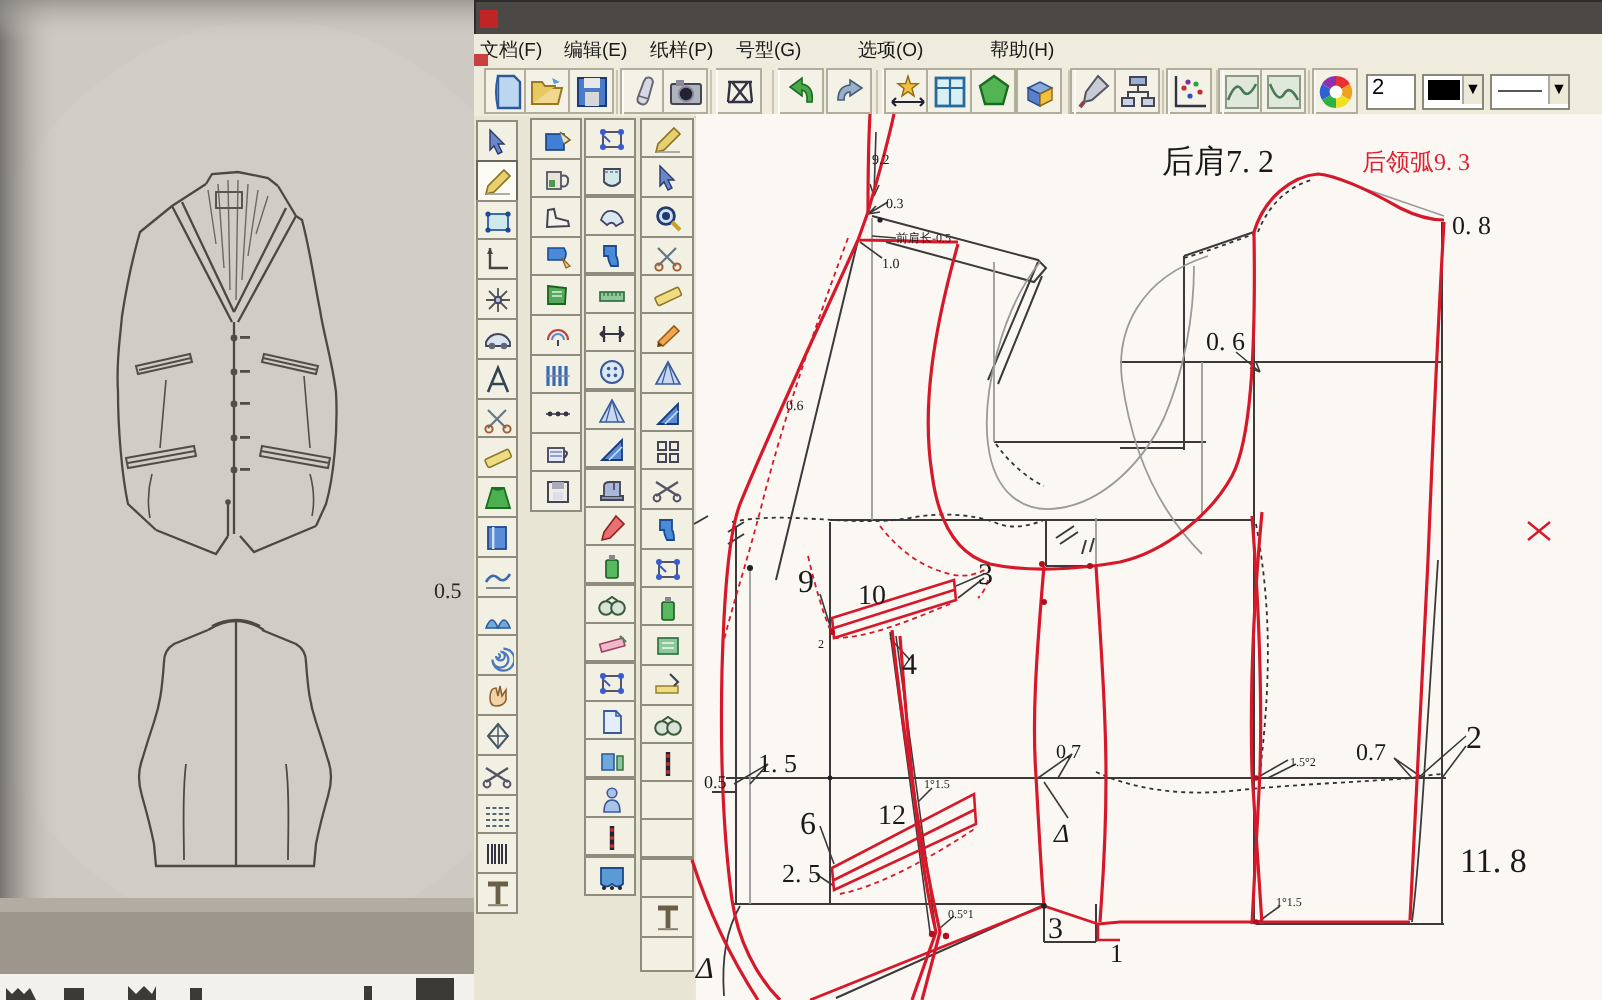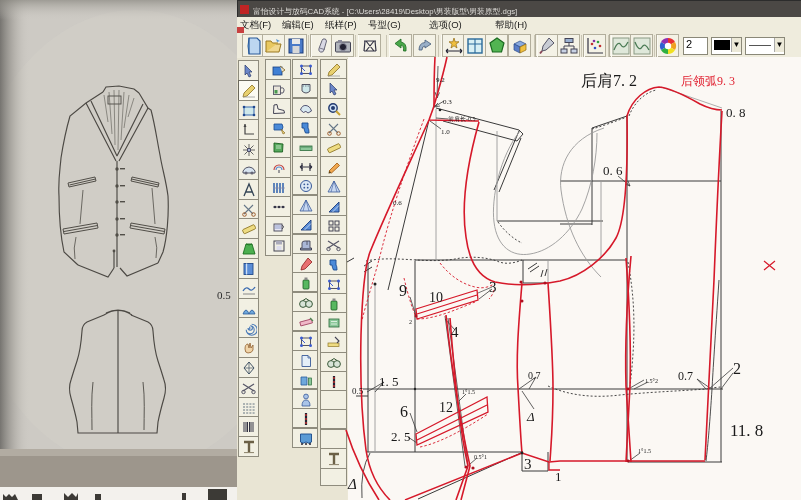--- a/index.html
+++ b/index.html
@@ -77,21 +77,20 @@
 
  <path d="M104 315 Q118 306 132 315 M106 313 Q118 307 130 313"></path>
  <path d="M104 315 L87 322 Q82 325 82 331 C81 345 80 352 77 361 Q74 370 71 380 Q68 388 71 398 Q75 412 77 422 L78 433 L157 433 L158 422 Q160 412 164 398 Q167 388 164 380 Q161 370 158 361 C155 352 154 345 153 331 Q153 325 148 322 L131 315"></path>
  <path d="M118 311 L118 433"></path>
  <path d="M93 382 C91 398 92 415 92 430 M143 382 C145 398 144 415 144 430" stroke-width="0.9"></path>
 </g>
   </svg>
 <div id="app">
  <div id="title">
       <div id="ticon"></div>
-      <span>富怡设计与放码CAD系统 - [C:\Users\28419\Desktop\男装版型\男装原型.dgs]</span>
     </div>
  <div id="menubar"></div>
 </div>
 <span style="position:absolute;left:240px;top:19px;font:9.5px 'Liberation Sans',sans-serif;color:#1a1a1a;">文档(F)</span>
 <span style="position:absolute;left:282px;top:19px;font:9.5px 'Liberation Sans',sans-serif;color:#1a1a1a;">编辑(E)</span>
 <span style="position:absolute;left:325px;top:19px;font:9.5px 'Liberation Sans',sans-serif;color:#1a1a1a;">纸样(P)</span>
 <span style="position:absolute;left:368px;top:19px;font:9.5px 'Liberation Sans',sans-serif;color:#1a1a1a;">号型(G)</span>
 <span style="position:absolute;left:410px;top:22px;font:9.5px 'Liberation Sans',sans-serif;color:#1a1a1a;margin-top:24px;">显示(V)</span>
 <span style="position:absolute;left:429px;top:19px;font:9.5px 'Liberation Sans',sans-serif;color:#1a1a1a;">选项(O)</span>
 <span style="position:absolute;left:495px;top:19px;font:9.5px 'Liberation Sans',sans-serif;color:#1a1a1a;">帮助(H)</span>

